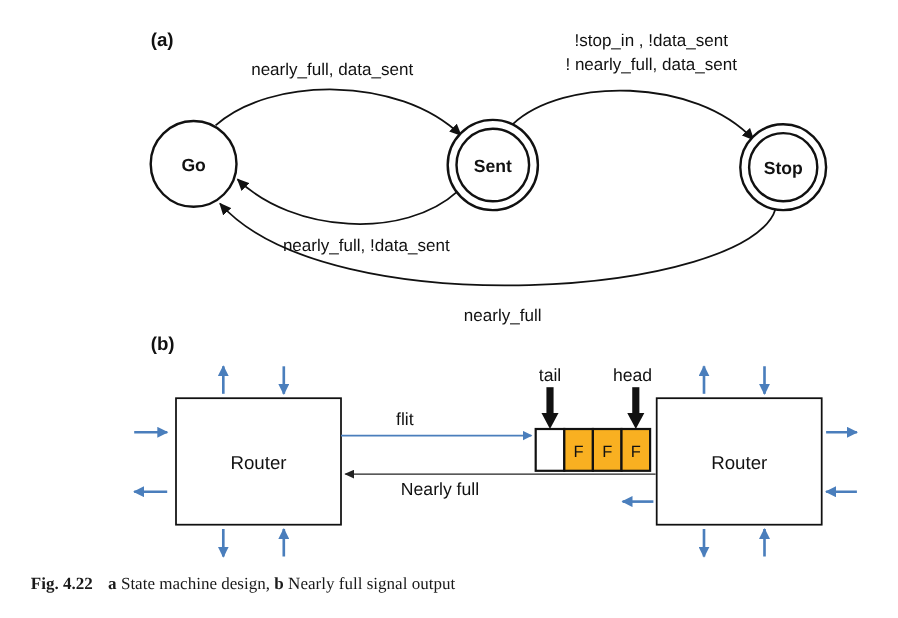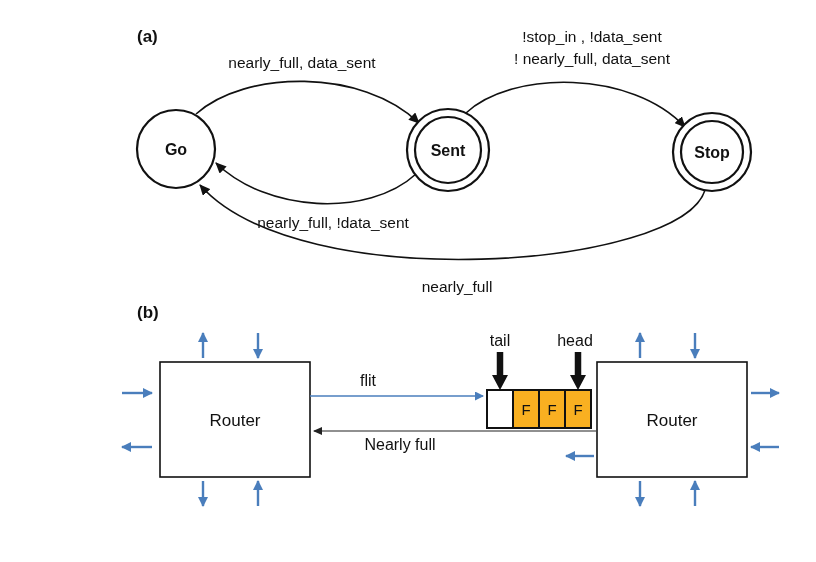--- a/index.html
+++ b/index.html
@@ -111,13 +111,20 @@
     <text x="552" y="415" text-anchor="middle" class="cell-label">F</text>
     <text x="578" y="415" text-anchor="middle" class="cell-label">F</text>
 
     <text x="500" y="346" text-anchor="middle" class="b-label">tail</text>
     <line x1="500" y1="352" x2="500" y2="378" class="thick-line" marker-end="url(#mThick)"></line>
     <text x="575" y="346" text-anchor="middle" class="b-label">head</text>
     <line x1="578" y1="352" x2="578" y2="378" class="thick-line" marker-end="url(#mThick)"></line>
   </svg>
 
   
+  <div class="caption">
+    <span class="bold fig">Fig. 4.22</span>
+    <span class="bold">a</span>
+    <span>State machine design,</span>
+    <span class="bold">b</span>
+    <span>Nearly full signal output</span>
+  </div>
 </div>
 
 </body></html>

